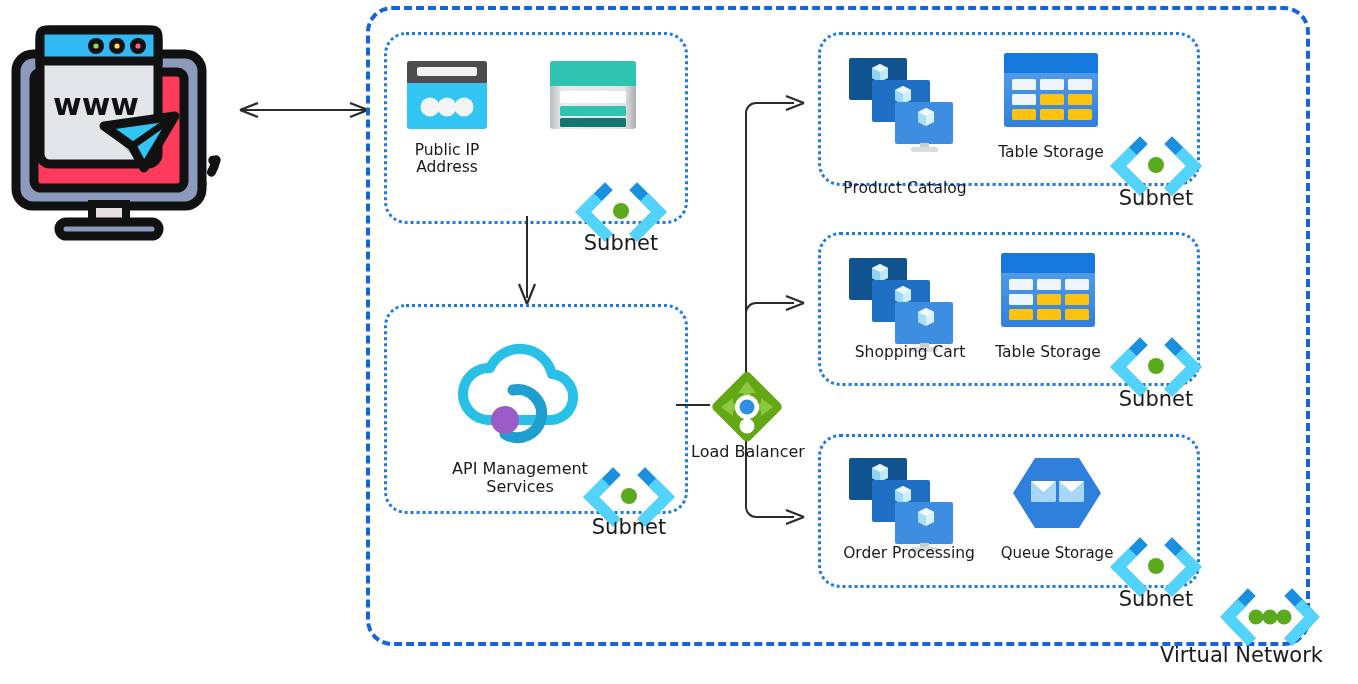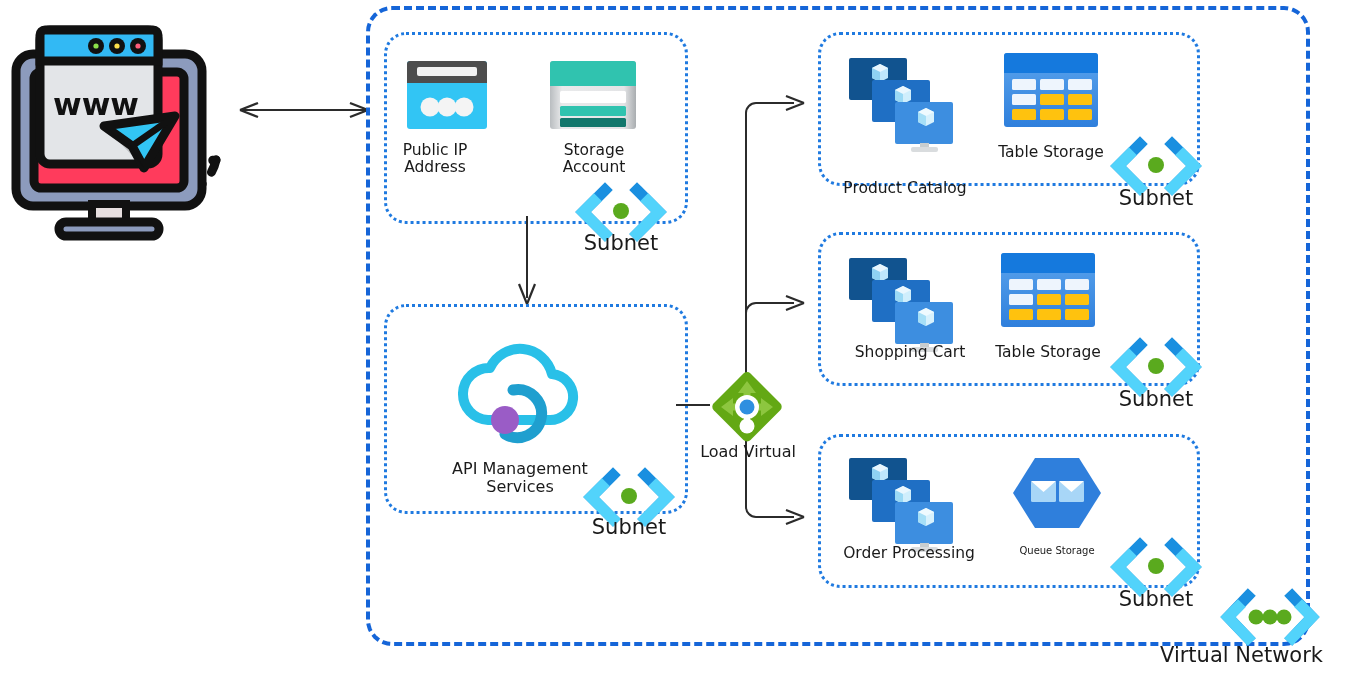--- a/index.html
+++ b/index.html
@@ -63,43 +63,41 @@
     <svg width="82" height="70" viewBox="0 0 82 70">
       <rect x="1" y="1" width="80" height="68" rx="3" fill="#32c5f4"></rect>
       <rect x="1" y="1" width="80" height="22" rx="3" fill="#4d4d4d"></rect>
       <rect x="1" y="14" width="80" height="9" fill="#4d4d4d"></rect>
       <rect x="11" y="7" width="60" height="9" rx="2" fill="#f2f2f2"></rect>
       <circle cx="24" cy="47" r="9.5" fill="#f4f4f4"></circle>
       <circle cx="41" cy="47" r="9.5" fill="#f4f4f4"></circle>
       <circle cx="58" cy="47" r="9.5" fill="#f4f4f4"></circle>
     </svg>
   </div>
-  <div class="lbl" style="left:374px;top:142px;width:122px;font-size:15.5px;">Public IP
+  <div class="lbl" style="left:386px;top:142px;width:122px;font-size:15.5px;">Public IP
 Address</div>
 
   <div class="node" style="left:549px;top:60px;width:88px;height:70px;">
     <svg width="88" height="70" viewBox="0 0 88 70">
       <defs>
         <linearGradient id="sagrad" x1="0" y1="0" x2="1" y2="0">
           <stop offset="0" stop-color="#b9bdc0"></stop>
             <stop offset="0.14" stop-color="#e9eaeb"></stop>
           <stop offset="0.86" stop-color="#e3e4e6"></stop>
             <stop offset="1" stop-color="#a9adb0"></stop>
         </linearGradient>
       </defs>
       <rect x="1" y="1" width="86" height="68" rx="3" fill="url(#sagrad)"></rect>
       <rect x="1" y="1" width="86" height="25" rx="3" fill="#30c3af"></rect>
       <rect x="1" y="18" width="86" height="8" fill="#30c3af"></rect>
       <rect x="11" y="31" width="66" height="12" rx="1.5" fill="#ffffff"></rect>
       <rect x="11" y="46" width="66" height="10" rx="1.5" fill="#30c3af"></rect>
       <rect x="11" y="58" width="66" height="9" rx="1.5" fill="#12776c"></rect>
     </svg>
   </div>
-  <div class="lbl" style="left:533px;top:142px;width:122px;font-size:15.5px;">Storage
-Account</div>
 
   <div class="node" style="left:575px;top:186px;width:92px;height:52px;">
     <svg width="92" height="52" viewBox="0 0 92 52">
       <path d="M30 4 L8 26 L30 48" fill="none" stroke="#1a8fe0" stroke-width="11" stroke-linecap="square"></path>
       <path d="M19 15 L8 26 L30 48" fill="none" stroke="#52d3fb" stroke-width="11" stroke-linecap="square"></path>
       <path d="M62 4 L84 26 L62 48" fill="none" stroke="#1a8fe0" stroke-width="11" stroke-linecap="square"></path>
       <path d="M73 15 L84 26 L62 48" fill="none" stroke="#52d3fb" stroke-width="11" stroke-linecap="square"></path>
       <circle cx="46" cy="25" r="8" fill="#5aaa1e"></circle>
     </svg>
   </div>
@@ -156,21 +154,21 @@
       <rect x="39" y="2" width="52" height="52" rx="5" transform="rotate(45 39 2)" fill="#63a814"></rect>
       <path d="M39 13 L30 25 L35.5 25 L35.5 37 L42.5 37 L42.5 25 L48 25 Z" fill="#8dc63f"></path>
       <path d="M13 39 L25 30 L25 35.5 L37 35.5 L37 42.5 L25 42.5 L25 48 Z" fill="#8dc63f"></path>
       <path d="M65 39 L53 30 L53 35.5 L41 35.5 L41 42.5 L53 42.5 L53 48 Z" fill="#8dc63f"></path>
       <circle cx="39" cy="58" r="7.5" fill="#ffffff"></circle>
       <rect x="36" y="40" width="6" height="16" fill="#ffffff"></rect>
       <circle cx="39" cy="39" r="12" fill="#ffffff"></circle>
       <circle cx="39" cy="39" r="7.5" fill="#2f8fe0"></circle>
     </svg>
   </div>
-  <div class="lbl" style="left:672px;top:443px;width:152px;font-size:16px;">Load Virtual</div>
+  <div class="lbl" style="left:672px;top:443px;width:152px;font-size:16px;">Load Balancer</div>
 
   <div class="subnet-box" style="left:818px;top:32px;width:376px;height:148px;"></div>
 
   <div class="node" style="left:847px;top:52px;width:116px;height:100px;">
     <svg width="116" height="100" viewBox="0 0 116 100">
       <rect x="2" y="6" width="58" height="42" rx="2" fill="#11538f"></rect>
       <path d="M25 16 L33 12 L41 16 L41 26 L33 30 L25 26 Z" fill="#bfe6fb"></path>
       <path d="M25 16 L33 20 L41 16 L33 12 Z" fill="#e8f6fe"></path>
       <path d="M33 20 L33 30 L25 26 L25 16 Z" fill="#8fd2f2"></path>
       <rect x="25" y="28" width="58" height="42" rx="2" fill="#1f6fc4"></rect>
@@ -303,21 +301,21 @@
 
   <div class="node" style="left:1009px;top:455px;width:96px;height:76px;">
     <svg width="96" height="76" viewBox="0 0 96 76">
       <path d="M26 3 L70 3 L92 38 L70 73 L26 73 L4 38 Z" fill="#2f7fdc"></path>
       <rect x="22" y="26" width="25" height="21" rx="1.5" fill="#a8d6f7"></rect>
       <path d="M22 26 L34.5 37 L47 26 Z" fill="#ffffff"></path>
       <rect x="50" y="26" width="25" height="21" rx="1.5" fill="#a8d6f7"></rect>
       <path d="M50 26 L62.5 37 L75 26 Z" fill="#ffffff"></path>
     </svg>
   </div>
-  <div class="lbl" style="left:981px;top:545px;width:152px;font-size:10px;text-align:center;">Queue Storage</div>
+  <div class="lbl" style="left:981px;top:545px;width:152px;font-size:15px;text-align:center;">Queue Storage</div>
 
   <div class="node" style="left:1110px;top:541px;width:92px;height:52px;">
     <svg width="92" height="52" viewBox="0 0 92 52">
       <path d="M30 4 L8 26 L30 48" fill="none" stroke="#1a8fe0" stroke-width="11" stroke-linecap="square"></path>
       <path d="M19 15 L8 26 L30 48" fill="none" stroke="#52d3fb" stroke-width="11" stroke-linecap="square"></path>
       <path d="M62 4 L84 26 L62 48" fill="none" stroke="#1a8fe0" stroke-width="11" stroke-linecap="square"></path>
       <path d="M73 15 L84 26 L62 48" fill="none" stroke="#52d3fb" stroke-width="11" stroke-linecap="square"></path>
       <circle cx="46" cy="25" r="8" fill="#5aaa1e"></circle>
     </svg>
   </div>

